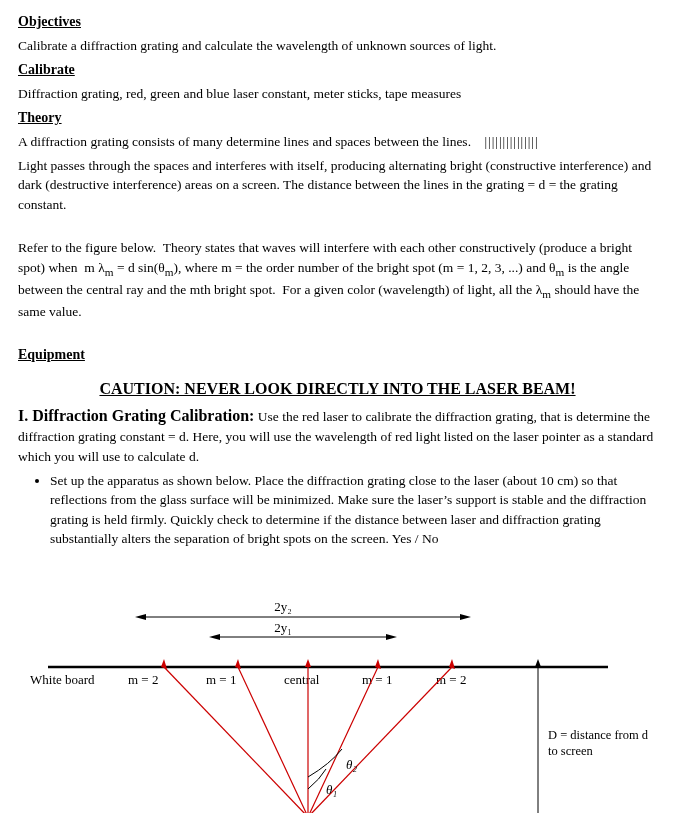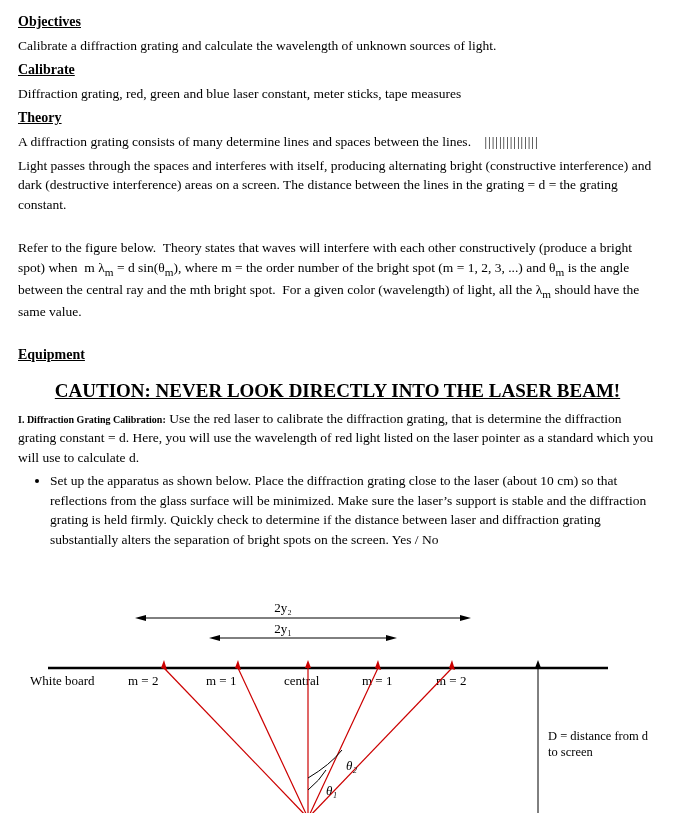--- a/index.html
+++ b/index.html
@@ -16,26 +16,26 @@
     .section-title {
       font-weight: bold;
       text-decoration: underline;
       font-size: 14px;
     }
     p { margin-bottom: 4px; }
     .caution {
       text-align: center;
       font-weight: bold;
       text-decoration: underline;
-      font-size: 19px;
+      font-size: 16px;
       margin: 12px 0 4px 0;
     }
     .section-header {
       font-weight: bold;
-      font-size: 10px;
+      font-size: 16px;
     }
     .bullet-list {
       list-style: disc;
       margin-left: 32px;
       margin-top: 4px;
     }
     .bullet-list li {
       margin-bottom: 8px;
     }
     

